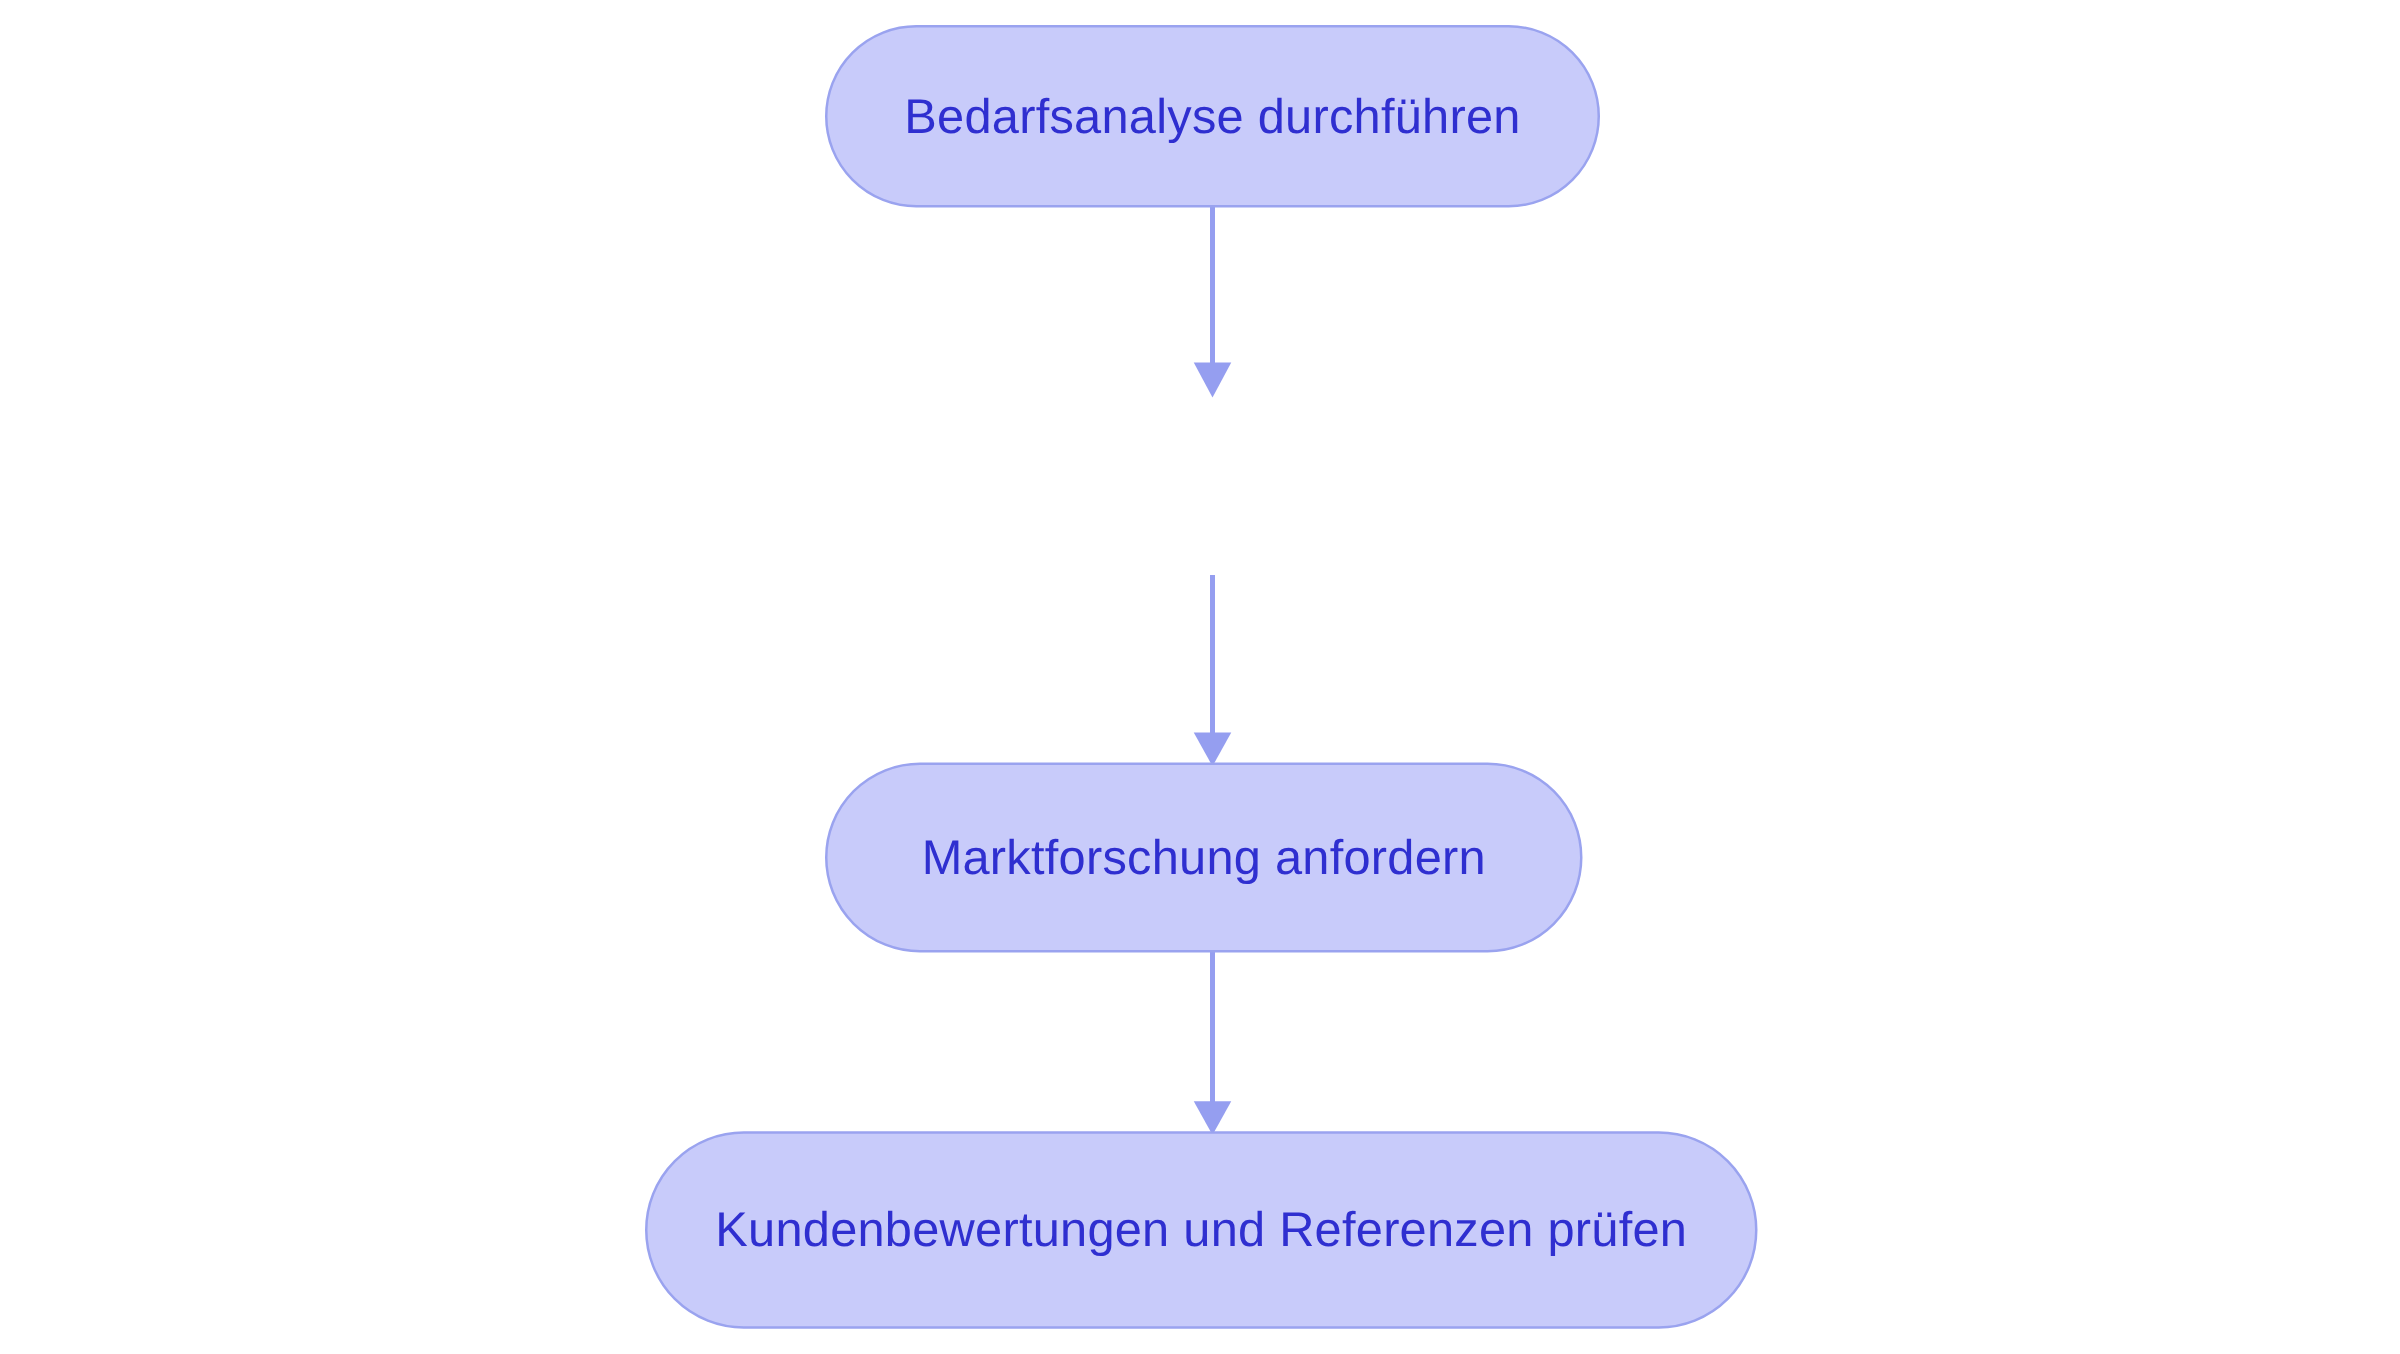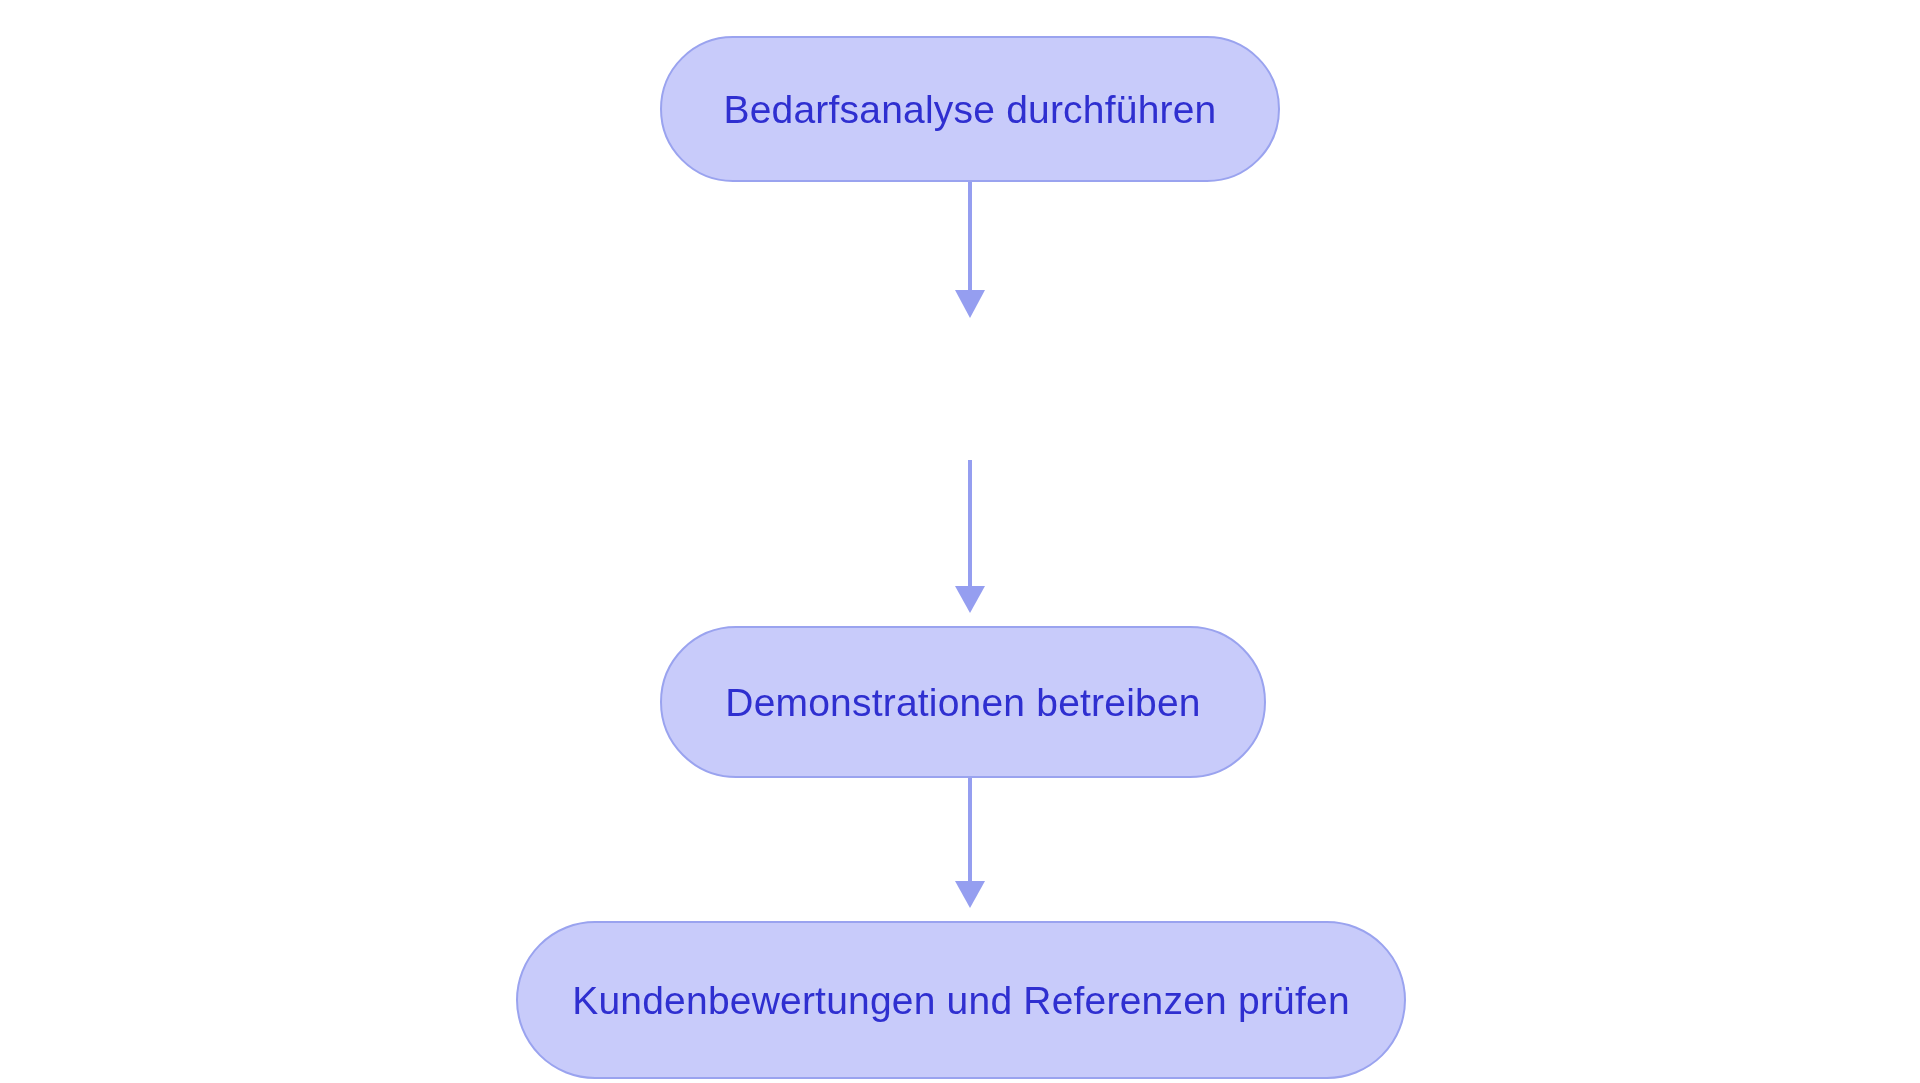--- a/index.html
+++ b/index.html
@@ -24,21 +24,20 @@
   .flow-node {
     position: absolute;
     box-sizing: border-box;
     background: #c8cbfa;
     border: 2px solid #9aa3ef;
     border-radius: 999px;
     display: flex;
     align-items: center;
     justify-content: center;
     z-index: 2;
-    margin-top: 16px;
   }
 
   .flow-node-label {
     color: #2f2fd0;
     font-family: "Liberation Sans", sans-serif;
     font-size: 39px;
     font-weight: 400;
     letter-spacing: 0.2px;
     white-space: nowrap;
     line-height: 1;
@@ -84,21 +83,21 @@
     <polygon class="flow-edge-head" points="15,130 45,130 30,158"></polygon>
   </svg>
 
 
   <svg class="flow-edge" id="edge-2" viewBox="0 0 60 155">
     <line class="flow-edge-line" x1="30" y1="0" x2="30" y2="136"></line>
     <polygon class="flow-edge-head" points="15,126 45,126 30,153"></polygon>
   </svg>
 
   <div class="flow-node" id="node-3">
-    <span class="flow-node-label">Demonstrationen betreiben</span>
+    <span class="flow-node-label">Marktforschung anfordern</span>
   </div>
 
   <svg class="flow-edge" id="edge-3" viewBox="0 0 60 153">
     <line class="flow-edge-line" x1="30" y1="0" x2="30" y2="134"></line>
     <polygon class="flow-edge-head" points="15,124 45,124 30,151"></polygon>
   </svg>
 
   <div class="flow-node" id="node-4">
     <span class="flow-node-label">Kundenbewertungen und Referenzen prüfen</span>
   </div>

